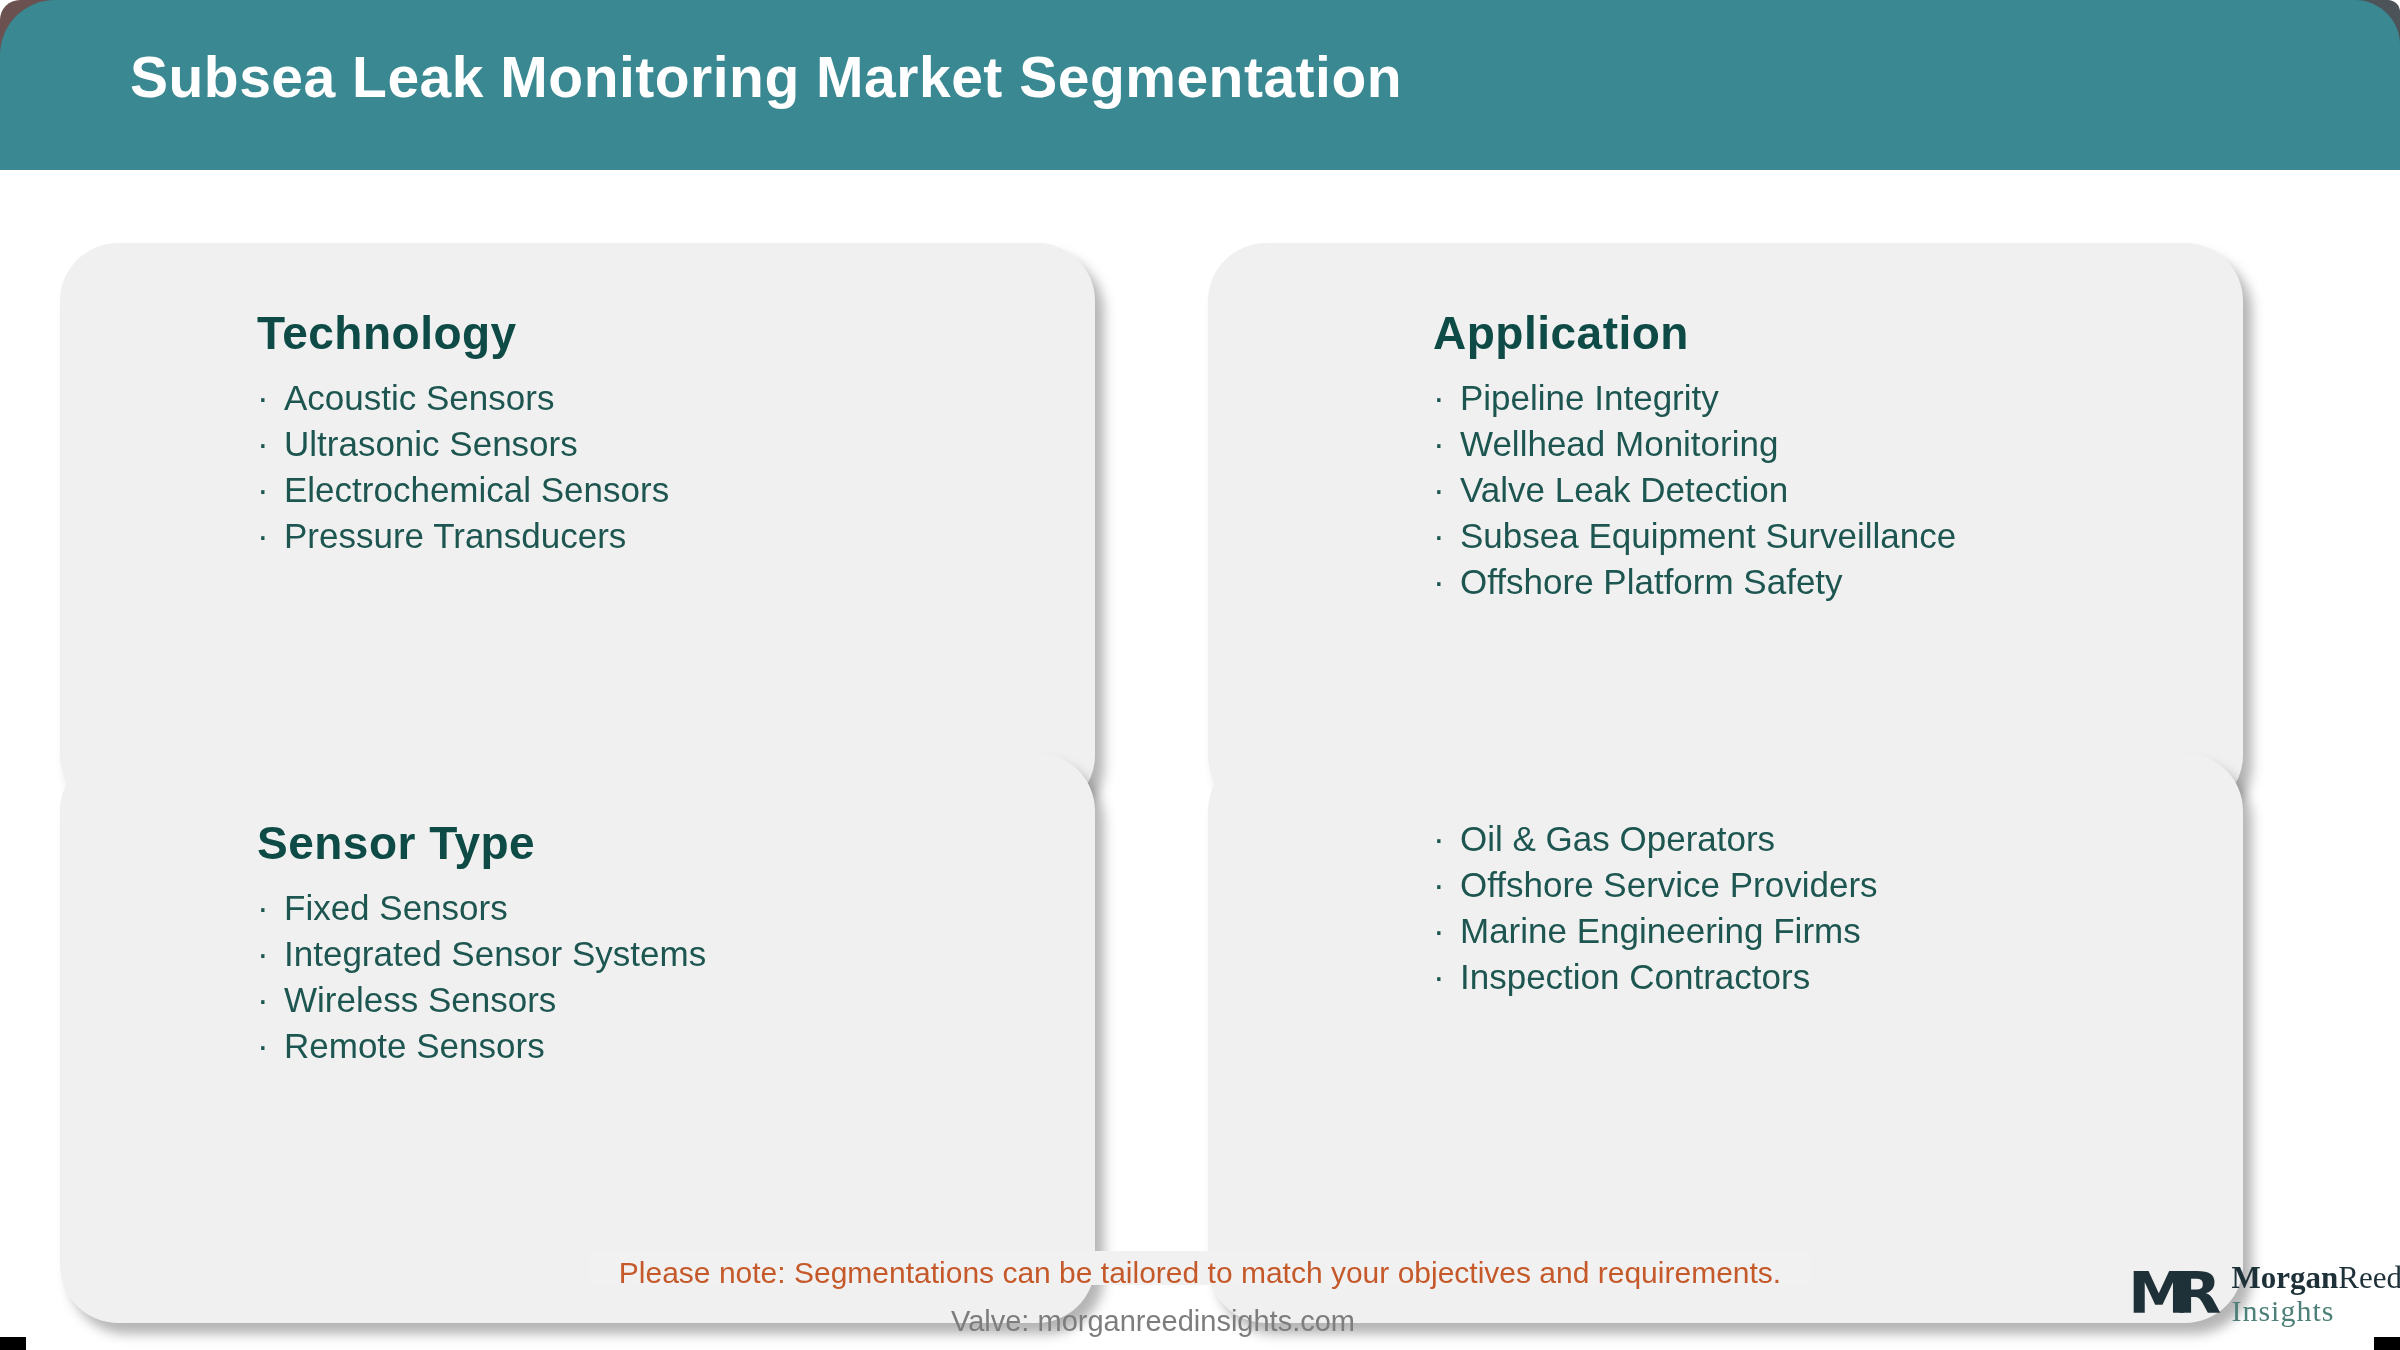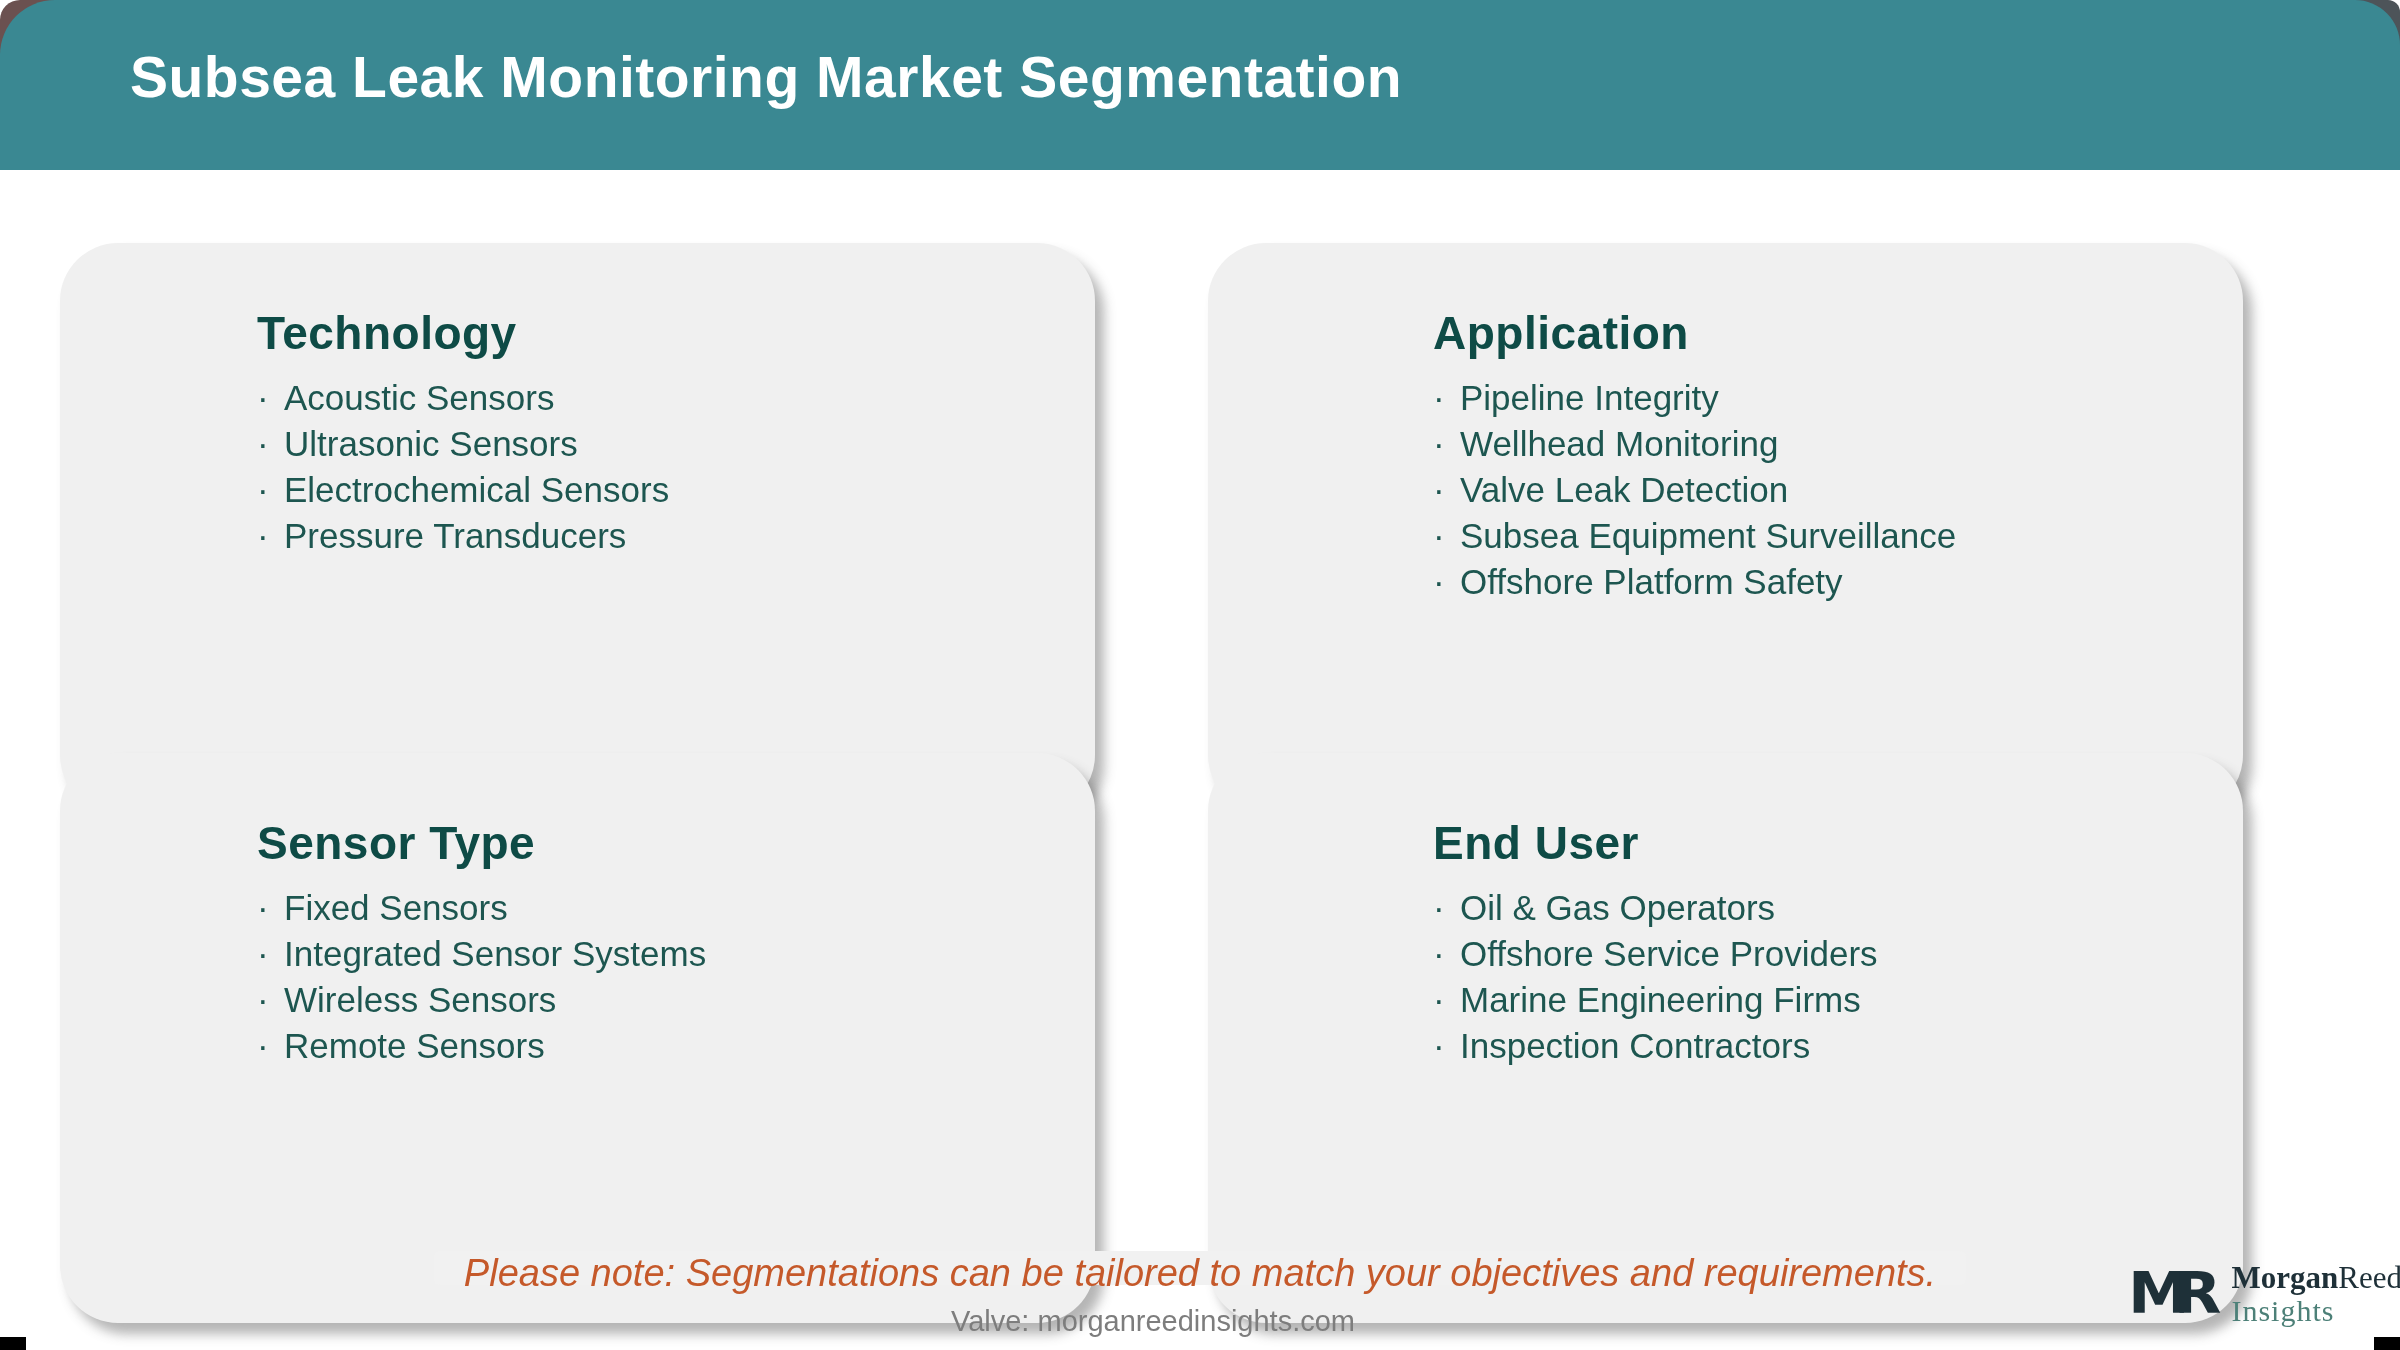--- a/index.html
+++ b/index.html
@@ -99,25 +99,24 @@
   .note {
     position: absolute;
     top: 1251px;
     left: 50%;
     transform: translateX(-50%);
     height: 34px;
     line-height: 44px;
     padding: 0 30px;
     background: var(--note-bg);
     border-radius: 6px;
-    font-size: 38px;
+    font-size: 30px;
     color: var(--note-text);
     white-space: nowrap;
     z-index: 2;
-    font-style: italic;
   }
   .source-wrap {
     position: absolute;
     top: 1305px;
     left: 50%;
     transform: translateX(calc(-50% - 47px));
     z-index: 2;
   }
   .source {
     font-size: 29px;
@@ -254,21 +253,20 @@
 
           <li class="item">
             <span class="dot">·</span><span class="item-text">Remote Sensors</span>
           </li>
         </ul>
     </div>
   </section>
 
   <section class="card pos-br">
     <div class="card-inner">
-      <h2>End User</h2>
       <ul class="items">
 
           <li class="item">
             <span class="dot">·</span><span class="item-text">Oil &amp; Gas Operators</span>
           </li>
 
           <li class="item">
             <span class="dot">·</span><span class="item-text">Offshore Service Providers</span>
           </li>
 

